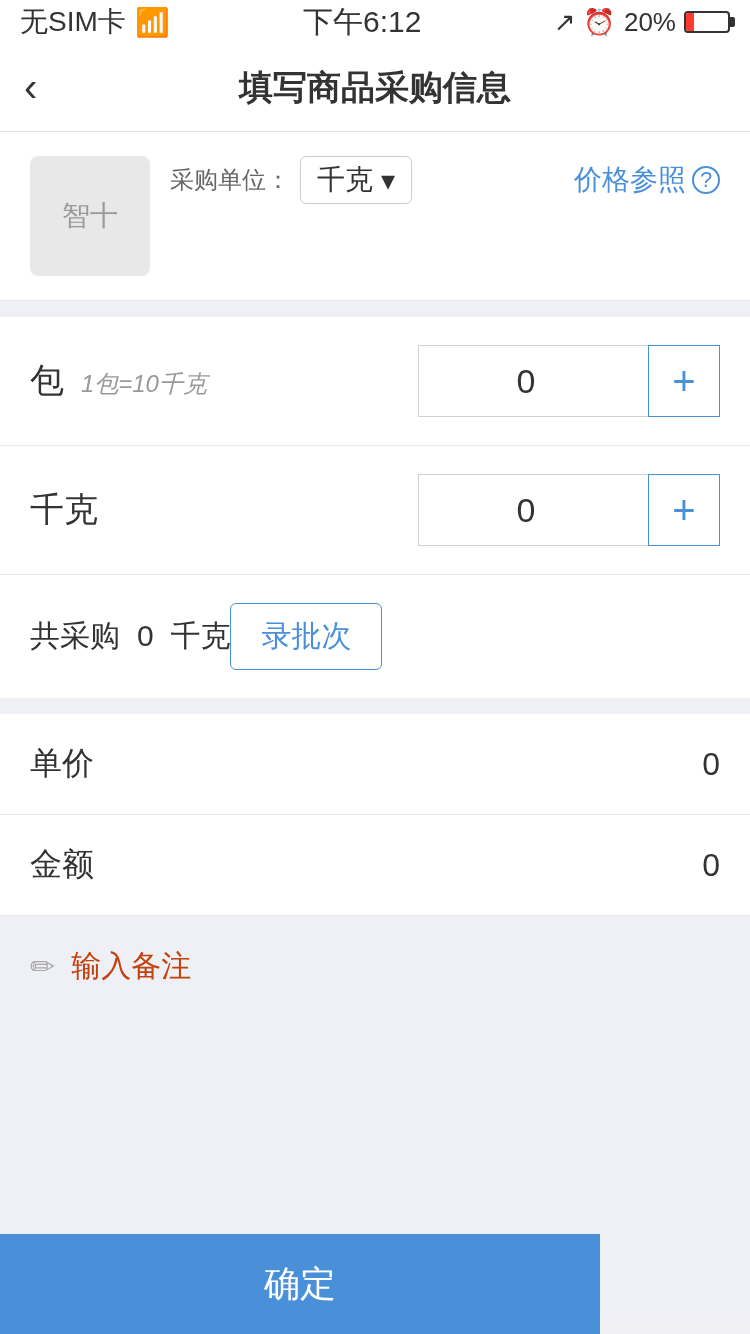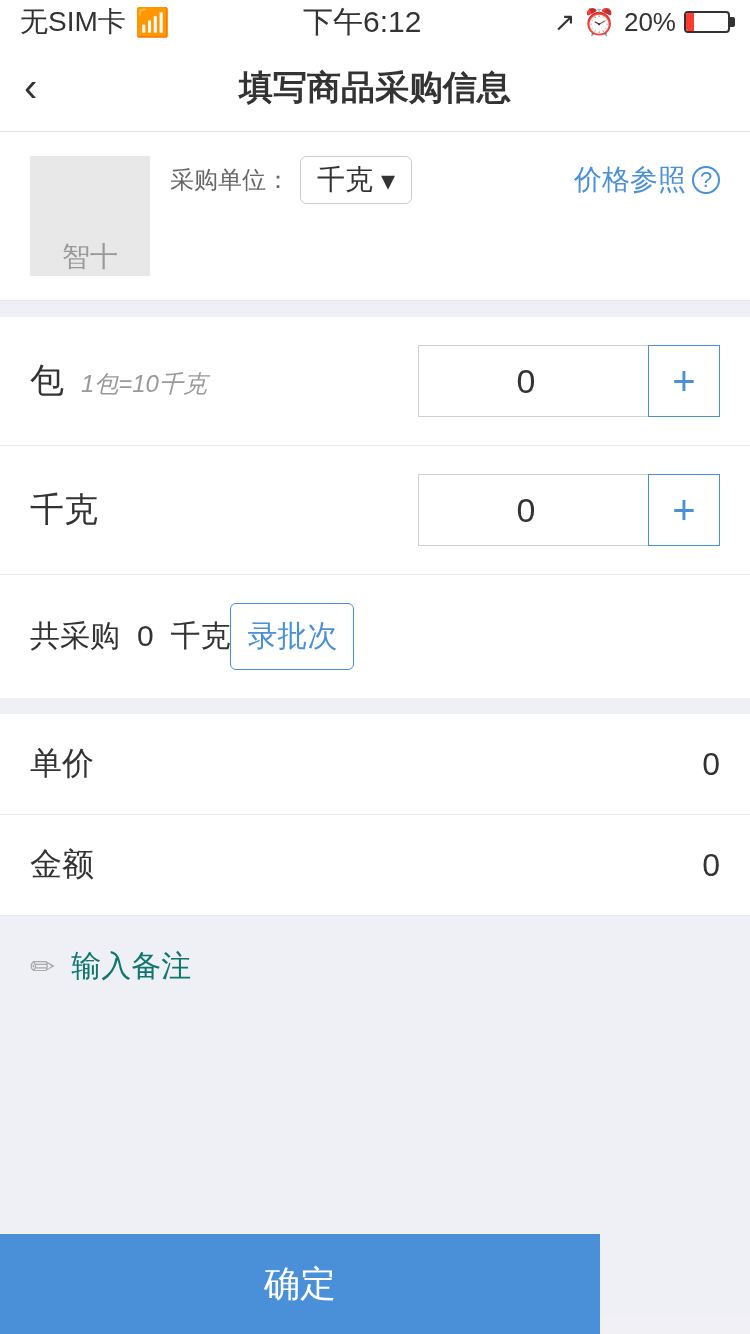--- a/index.html
+++ b/index.html
@@ -70,24 +70,24 @@
       padding: 24px 30px;
       display: flex;
       align-items: flex-start;
       gap: 20px;
       border-bottom: 1px solid #e8e8e8;
     }
     .product-thumb {
       width: 120px;
       height: 120px;
       background: #e8e8e8;
-      border-radius: 0;
-      display: flex;
-      align-items: center;
-      justify-content: flex-end;
+      border-radius: 8px;
+      display: flex;
+      align-items: center;
+      justify-content: center;
       flex-shrink: 0;
       color: #999;
       font-size: 28px;
       flex-direction: column;
     }
     .product-info {
       flex: 1;
     }
     .product-header {
       display: flex;
@@ -205,21 +205,21 @@
     }
     .summary-text {
       font-size: 30px;
       color: #333;
     }
     .batch-btn {
       border: 1px solid #4a90d9;
       color: #4a90d9;
       background: #fff;
       font-size: 30px;
-      padding: 12px 16px;
+      padding: 12px 30px;
       border-radius: 6px;
       cursor: pointer;
     }
 
     
     .info-section {
       background: #fff;
       margin-top: 0;
     }
     .info-row {
@@ -235,21 +235,21 @@
     
     .notes-section {
       background: #eef0f5;
       padding: 28px 30px;
       display: flex;
       align-items: center;
       gap: 16px;
       min-height: 100px;
     }
     .notes-icon { font-size: 30px; color: #aaa; }
-    .notes-text { font-size: 30px; color: #0f766e; }
+    .notes-text { font-size: 30px; color: #c2410c; }
 
     
     .bottom-space {
       background: #eef0f5;
       flex: 1;
       min-height: 300px;
     }
 
     
     .confirm-btn-wrap {

